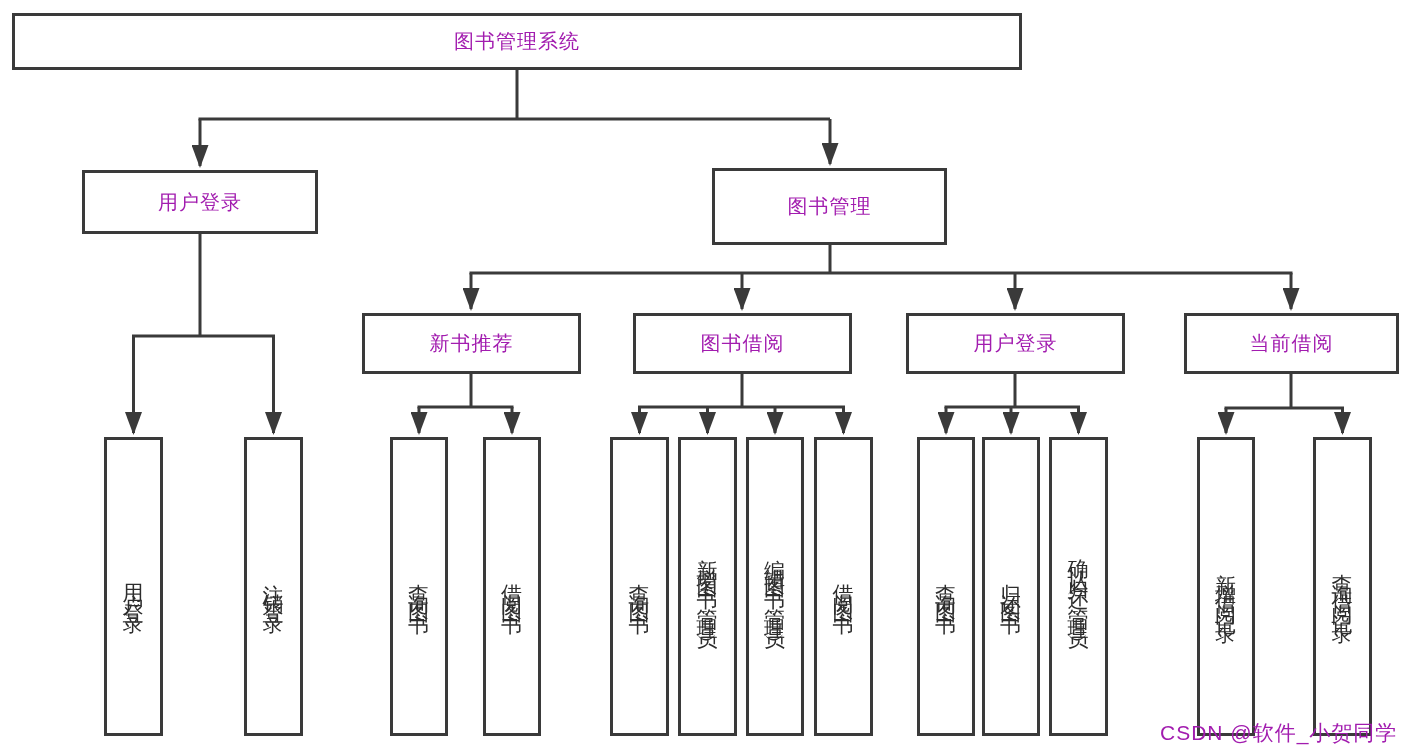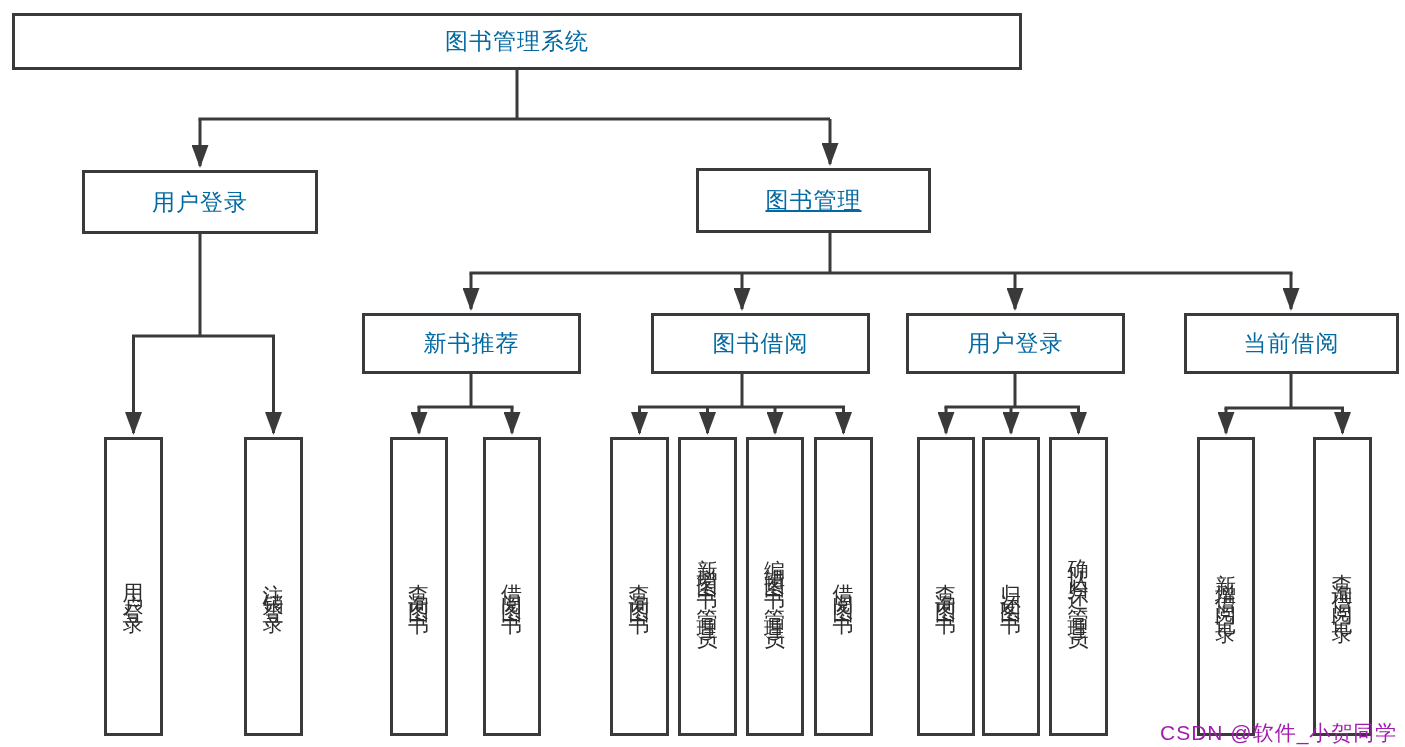--- a/index.html
+++ b/index.html
@@ -10,21 +10,21 @@
     font-family:"Liberation Sans", sans-serif;
     overflow:hidden;
   }
   .lines{position:absolute;left:0;top:0;width:1405px;height:747px;}
   .hbox{
     position:absolute;
     box-sizing:border-box;
     border:3px solid #3a3a3a;
     background:#ffffff;
     display:flex;align-items:center;justify-content:center;
-    font-size:23px;color:#0369a1;
+    font-size:20px;color:#a21caf;
     letter-spacing:1px;
     z-index:2;
   }
   .vbox{
     position:absolute;
     box-sizing:border-box;
     border:3px solid #3a3a3a;
     background:#ffffff;
     display:flex;align-items:center;justify-content:center;
     top:437px;height:299px;
@@ -93,24 +93,24 @@
 
       <path d="M1291,374 L1291,408 M1224.5,408 L1344,408"></path>
       <line x1="1226" y1="408" x2="1226" y2="433" marker-end="url(#arw)"></line>
       <line x1="1342.5" y1="408" x2="1342.5" y2="433" marker-end="url(#arw)"></line>
     </g>
   </svg>
 
   <div class="hbox" style="left:12px;top:13px;width:1010px;height:57px;">图书管理系统</div>
 
   <div class="hbox" style="left:82px;top:170px;width:236px;height:64px;">用户登录</div>
-  <div class="hbox" style="left:696px;top:168px;width:235px;height:65px;text-decoration:underline;">图书管理</div>
+  <div class="hbox" style="left:712px;top:168px;width:235px;height:77px;">图书管理</div>
 
   <div class="hbox" style="left:362px;top:313px;width:219px;height:61px;">新书推荐</div>
-  <div class="hbox" style="left:633px;top:313px;width:219px;height:61px;margin-left:18px;">图书借阅</div>
+  <div class="hbox" style="left:633px;top:313px;width:219px;height:61px;">图书借阅</div>
   <div class="hbox" style="left:906px;top:313px;width:219px;height:61px;">用户登录</div>
   <div class="hbox" style="left:1184px;top:313px;width:215px;height:61px;">当前借阅</div>
 
   <div class="vbox" style="left:104px;width:59px;">
     <span>用户登录</span>
     </div>
   <div class="vbox" style="left:244px;width:59px;">
     <span>注销登录</span>
     </div>
 

